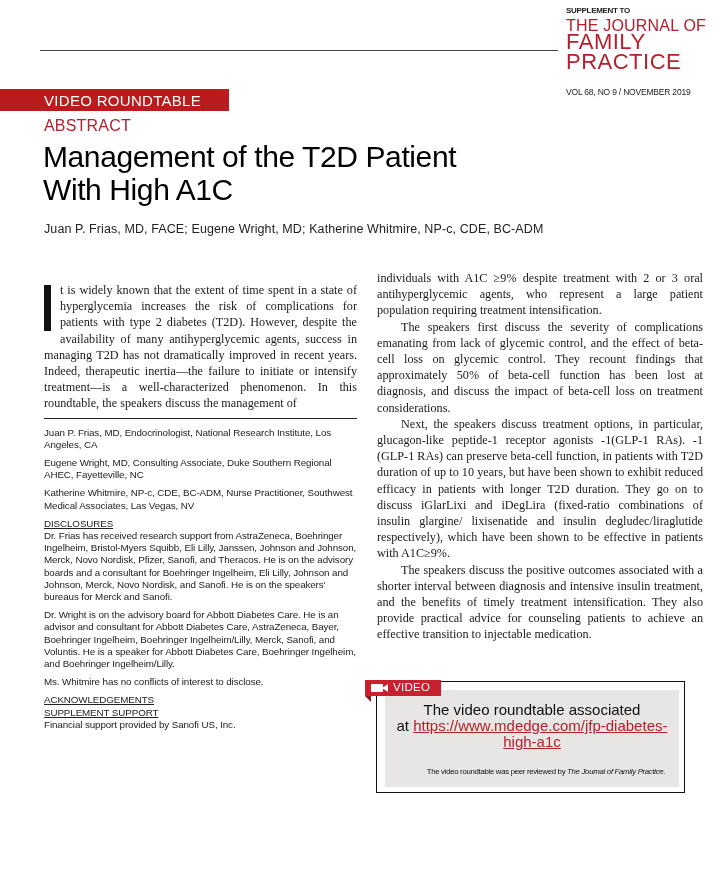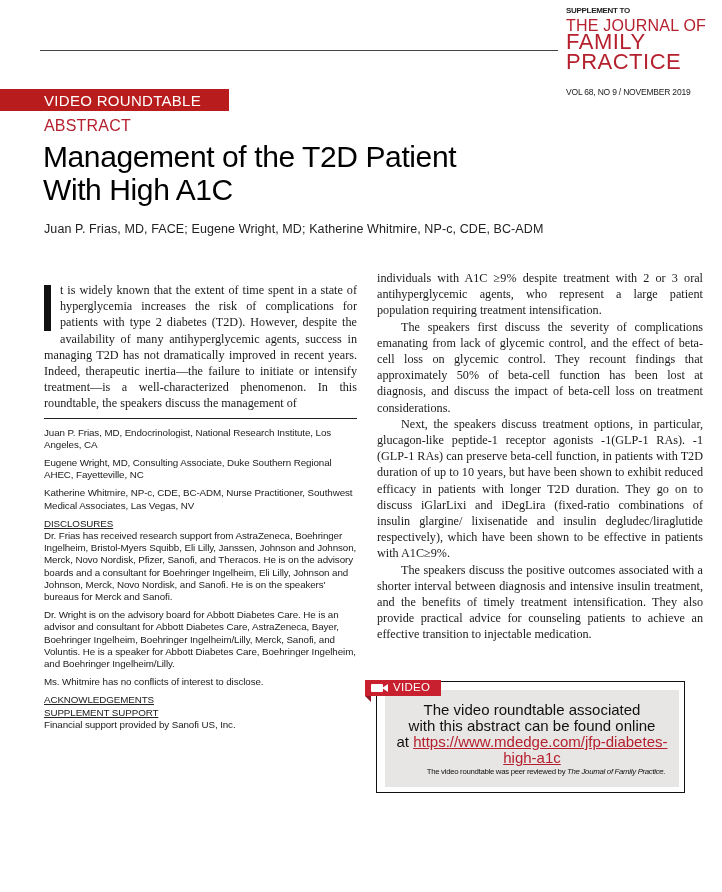--- a/index.html
+++ b/index.html
@@ -105,21 +105,20 @@
     <p class="indent">The speakers first discuss the severity of complications emanating from lack of glycemic control, and the effect of beta-cell loss on glycemic control. They recount findings that approximately 50% of beta-cell function has been lost at diagnosis, and discuss the impact of beta-cell loss on treatment considerations.</p>
     <p class="indent">Next, the speakers discuss treatment options, in particular, glucagon-like peptide-1 receptor agonists -1(GLP-1 RAs). -1 (GLP-1 RAs) can preserve beta-cell function, in patients with T2D duration of up to 10 years, but have been shown to exhibit reduced efficacy in patients with longer T2D duration. They go on to discuss iGlarLixi and iDegLira (fixed-ratio combinations of insulin glargine/ lixisenatide and insulin degludec/liraglutide respectively), which have been shown to be effective in patients with A1C≥9%.</p>
     <p class="indent">The speakers discuss the positive outcomes associated with a shorter interval between diagnosis and intensive insulin treatment, and the benefits of timely treatment intensification. They also provide practical advice for counseling patients to achieve an effective transition to injectable medication.</p>
   </div>
 </div>
 
 <div class="video-box">
   <div class="video-inner">
     <div class="video-text">
       <div>The video roundtable associated</div>
-      <div>with this abstract can be found online</div>
       <div>
         <span>at </span><a class="video-link">https://www.mdedge.com/jfp-diabetes-high-a1c</a>
       </div>
     </div>
     <div class="video-note">
       <span>The video roundtable was peer reviewed by </span><i>The Journal of Family Practice.</i>
     </div>
   </div>
   <div class="video-tag">
     <span class="cam-icon"></span>

